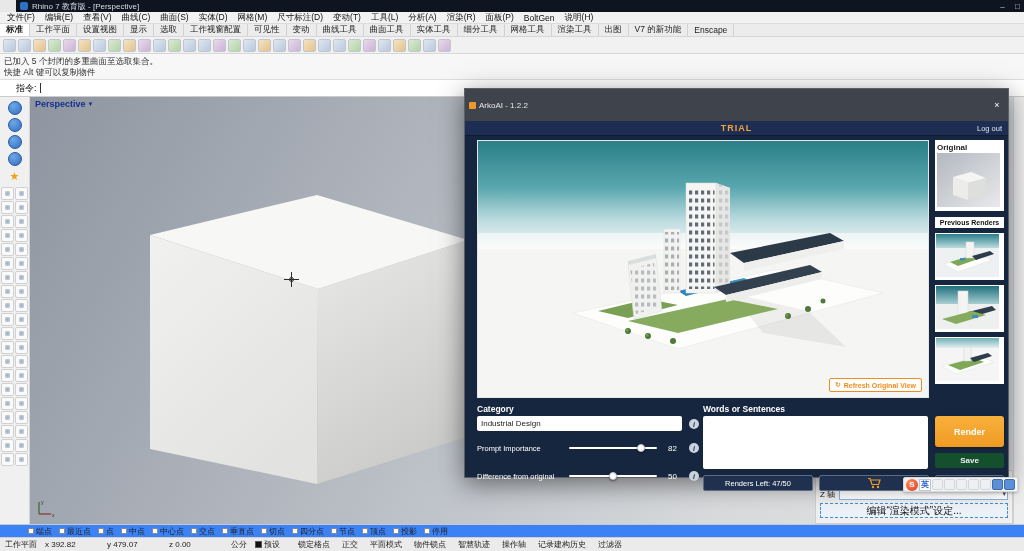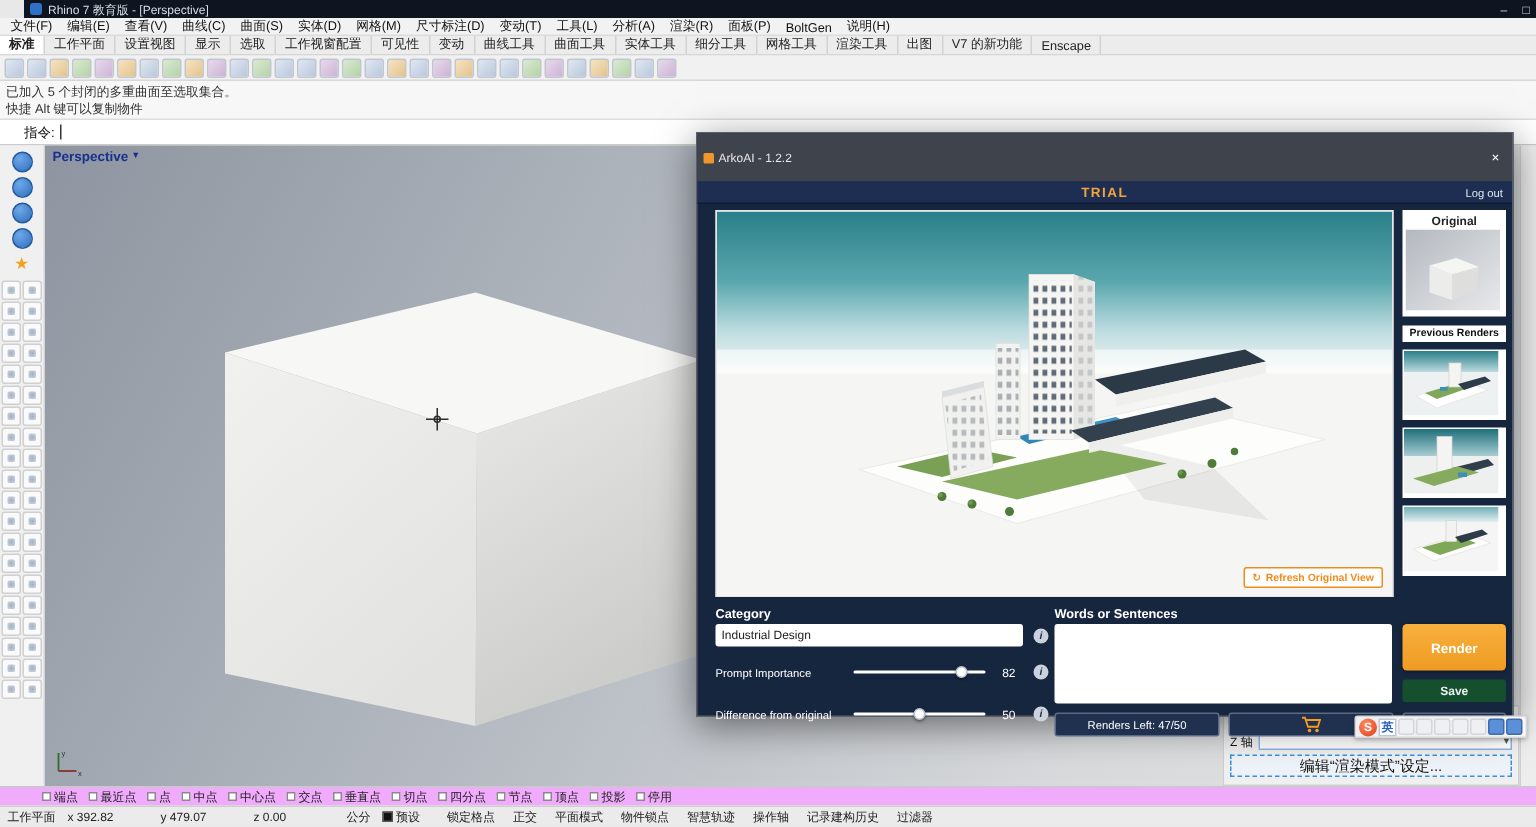--- a/index.html
+++ b/index.html
@@ -58,21 +58,21 @@
   .edit-btn{margin:1px 4px;height:15px;border:1px dashed #3d8fe0;background:#eef3f9;font-size:10px;display:flex;align-items:center;justify-content:center;color:#111;white-space:nowrap;overflow:hidden}
 
   
   #imebar{position:absolute;left:903px;top:477px;height:15px;z-index:60;display:flex;align-items:center;gap:1px;background:rgba(250,250,250,.95);border:1px solid #d8d8d8;border-radius:2px;padding:1px 2px;box-shadow:0 1px 3px rgba(0,0,0,.25)}
   .sogou{width:12px;height:12px;border-radius:50%;background:radial-gradient(circle at 35% 30%,#ff8a5c,#e03a1f);color:#fff;font-size:8px;font-weight:bold;display:flex;align-items:center;justify-content:center}
   .lang{width:12px;height:12px;background:#fff;color:#2a63c4;border:1px solid #bcc6d4;font-size:8px;font-weight:bold;display:flex;align-items:center;justify-content:center}
   .imei{width:11px;height:11px;background:#eef0f3;border:1px solid #d3d7dc;border-radius:2px}
   .imei:nth-last-child(-n+2){background:#5b8fd6;border-color:#3c6cae}
 
   
-  #osnaprow{position:absolute;left:0;top:524px;width:1024px;height:13px;background:#f0abfc;border-top:1px solid #c9c9c9;display:flex;align-items:center;padding-left:28px;gap:7px;font-size:8px}
+  #osnaprow{position:absolute;left:0;top:524px;width:1024px;height:13px;background:#3b82f6;border-top:1px solid #c9c9c9;display:flex;align-items:center;padding-left:28px;gap:7px;font-size:8px}
   .osnap-item{display:flex;align-items:center;color:#222;white-space:nowrap}
   .cb{width:6px;height:6px;border:1px solid #8a8a8a;background:#fff;display:inline-block;margin-right:2px}
   #statusrow{position:absolute;left:0;top:537px;width:1024px;height:14px;background:#ebebeb;border-top:1px solid #cfcfcf;display:flex;align-items:center;font-size:8px;gap:8px;padding:0 5px;color:#222}
   .coord{width:54px;white-space:nowrap}
   .layer-chip{display:flex;align-items:center;gap:2px}
   .layer-swatch{width:7px;height:7px;background:#111;border:1px solid #555}
   #toggles{display:flex;gap:12px;margin-left:10px}
   .tgl{white-space:nowrap}
 
   
@@ -81,21 +81,21 @@
   .dlg-icon{width:7px;height:7px;background:#f0962c;border-radius:1px;margin-right:3px}
   .dlg-close{margin-left:auto;width:14px;text-align:center;color:#fff;font-size:9px}
   .dlg-header{height:15px;background:#1e2e52;display:flex;align-items:center;position:relative;border-bottom:1px solid #0f1b33}
   .trial{position:absolute;left:0;right:0;text-align:center;color:#f2a33c;font-weight:bold;font-size:9px;letter-spacing:1px}
   .logout{margin-left:auto;color:#dfe5ee;font-size:7.5px;padding-right:6px;z-index:1}
   .dlg-body{position:relative;height:362px}
   .img-frame{position:absolute;left:12px;top:4px;width:452px;height:258px;background:#fff;border:1px solid #e6e6e6}
   .refresh-btn{position:absolute;right:6px;bottom:5px;background:#fff;border:1px solid #f08c1e;color:#f08c1e;font-size:7px;font-weight:bold;padding:2px 5px;border-radius:2px;display:flex;gap:3px;align-items:center}
   .side-col{position:absolute;left:470px;top:4px;width:69px}
   .orig-box{background:#fff;padding:2px}
-  .orig-label{font-size:8px;font-weight:bold;text-align:center;color:#222;padding:1px 0}
+  .orig-label{font-size:8px;font-weight:bold;text-align:left;color:#222;padding:1px 0}
   .prev-bar{background:#fff;margin-top:6px;font-size:7px;font-weight:bold;text-align:center;padding:2px 0;color:#111}
   .thumb{background:#fff;margin-top:5px;padding:1px}
   .cat-label{position:absolute;left:12px;top:268px;color:#fff;font-size:8.5px;font-weight:bold}
   .cat-input{position:absolute;left:12px;top:280px;width:205px;height:15px;border:none;border-radius:2px;font-size:8px;padding-left:4px;font-family:inherit;color:#222;background:#fff}
   .info{position:absolute;width:10px;height:10px;border-radius:50%;background:#c9d2dd;color:#22314a;font-size:7px;font-style:italic;font-weight:bold;display:flex;align-items:center;justify-content:center}
   .sl-row{position:absolute;left:12px;width:225px;height:12px;display:flex;align-items:center}
   .sl-label{width:88px;font-size:7.5px;color:#fff;white-space:nowrap}
   .sl-track{position:relative;width:88px;height:2px;background:#fff;border-radius:1px;margin:0 4px;flex:0 0 auto}
   .sl-knob{position:absolute;top:-3px;width:8px;height:8px;background:#fff;border-radius:50%;border:1px solid #b9c2cf;box-shadow:0 1px 2px rgba(0,0,0,.45)}
   .sl-value{width:16px;text-align:right;color:#fff;font-size:8px}

